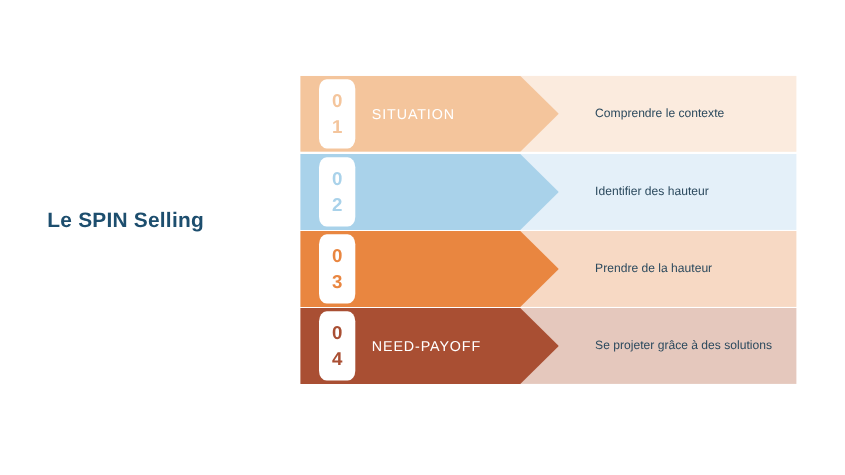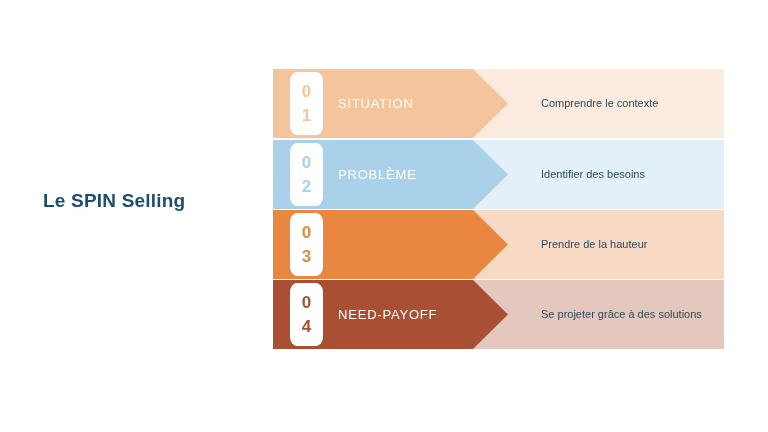--- a/index.html
+++ b/index.html
@@ -37,22 +37,21 @@
 
   <div class="row" style="top:140px">
     <div class="right" style="background:#e4f0f9"></div>
     <svg class="arrow" viewBox="0 0 235 69">
         <polygon points="0,0 200,0 235,34.5 200,69 0,69" fill="#a9d2ea"></polygon>
       </svg>
     <div class="badge">
       <span style="color:#a9d2ea">0</span>
       <span style="color:#a9d2ea">2</span>
     </div>
-    <div class="label">PROBLÈME</div>
-    <div class="desc">Identifier des besoins</div>
+    <div class="desc">Identifier des hauteur</div>
   </div>
 
   <div class="row" style="top:210px">
     <div class="right" style="background:#f7d9c4"></div>
     <svg class="arrow" viewBox="0 0 235 69">
         <polygon points="0,0 200,0 235,34.5 200,69 0,69" fill="#e98640"></polygon>
       </svg>
     <div class="badge">
       <span style="color:#e98640">0</span>
       <span style="color:#e98640">3</span>

